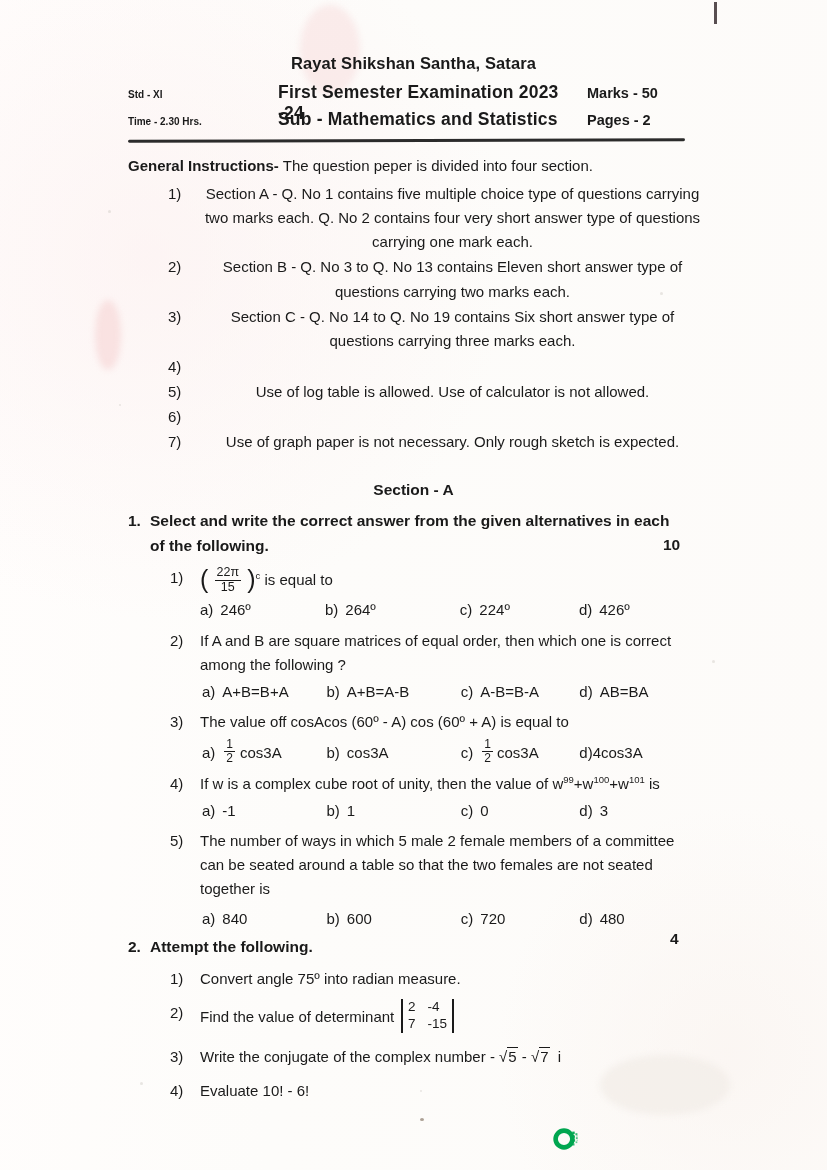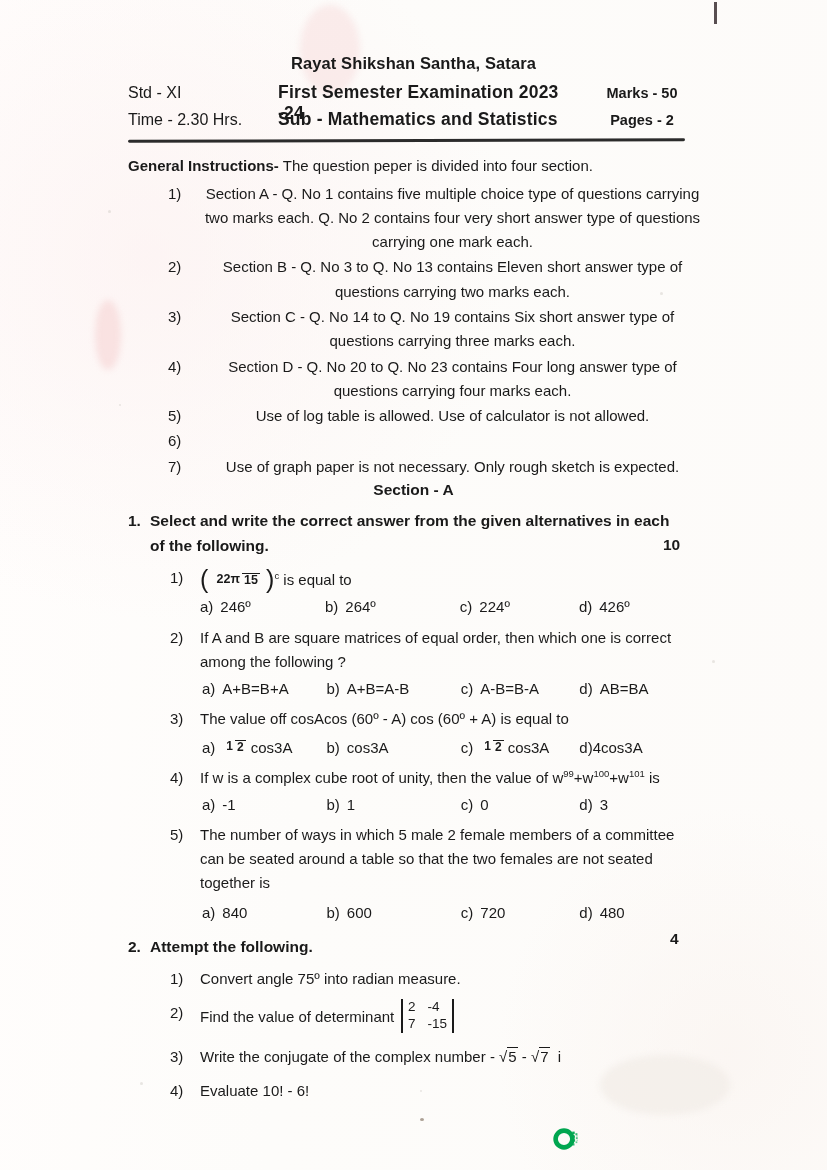--- a/index.html
+++ b/index.html
@@ -55,23 +55,23 @@
   .hdr-row {
     position: absolute;
     left: 128px;
     right: 130px;
     display: flex;
     align-items: baseline;
     justify-content: space-between;
   }
   .hdr-row.r1 { top: 82px; }
   .hdr-row.r2 { top: 109px; }
-  .hdr-left  { width: 150px; font-size: 16px; font-weight: normal; }
+  .hdr-left  { width: 150px; font-size: 10px; font-weight: bold; }
   .hdr-mid   { flex: 1; text-align: left; font-size: 17.5px; font-weight: bold; letter-spacing: .2px; }
-  .hdr-right { width: 110px; text-align: center; font-size: 14.5px; font-weight: bold; }
+  .hdr-right { width: 110px; text-align: left; font-size: 14.5px; font-weight: bold; }
 
   .rule {
     position: absolute;
     left: 128px;
     top: 139px;
     width: 557px;
     height: 3px;
     background: #2b2b2b;
     border-radius: 2px;
     transform: rotate(-0.18deg);
@@ -145,29 +145,28 @@
   .opt { display: flex; align-items: center; }
   .opt .ol { margin-right: 7px; }
   .opt-a { width: 126px; }
   .opt-b { width: 136px; }
   .opt-c { width: 120px; }
   .opt-d { width: 110px; }
 
   
   .frac {
     display: inline-flex;
-    flex-direction: row;
+    flex-direction: column;
     vertical-align: middle;
     text-align: center;
     font-size: 12.5px;
     line-height: 1.08;
     margin: 0 2px;
     position: relative;
     top: -1px;
-    font-weight: bold;
   }
   .frac .num { padding: 0 2px; }
   .frac .den { padding: 0 2px; border-top: 1.4px solid #1a1a1a; }
   .paren { font-size: 25px; font-weight: 300; line-height: 0.8; position: relative; top: 3px; }
   sup.sm { font-size: 9.5px; vertical-align: super; }
   .sqrt { white-space: nowrap; }
   .sqrt .rad { font-size: 15px; }
   .sqrt .val { border-top: 1.3px solid #1a1a1a; padding: 0 1px; }
 
   .det {
@@ -256,21 +255,20 @@
         <li class="gi-item">
           <span class="gi-num">2)</span>
           <span class="gi-txt">Section B - Q. No 3 to Q. No 13 contains Eleven short answer type of questions carrying two marks each.</span>
         </li>
         <li class="gi-item">
           <span class="gi-num">3)</span>
           <span class="gi-txt">Section C - Q. No 14 to Q. No 19 contains Six short answer type of questions carrying three marks each.</span>
         </li>
         <li class="gi-item">
           <span class="gi-num">4)</span>
-          <span class="gi-txt">Section D - Q. No 20 to Q. No 23 contains Four long answer type of questions carrying four marks each.</span>
         </li>
         <li class="gi-item">
           <span class="gi-num">5)</span>
           <span class="gi-txt">Use of log table is allowed. Use of calculator is not allowed.</span>
         </li>
         <li class="gi-item">
           <span class="gi-num">6)</span>
         </li>
         <li class="gi-item">
           <span class="gi-num">7)</span>

